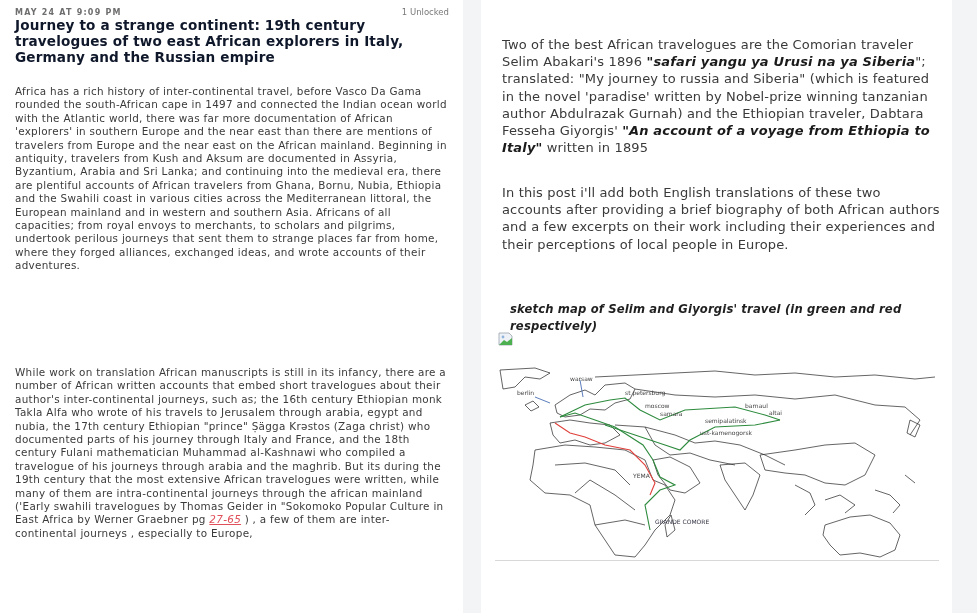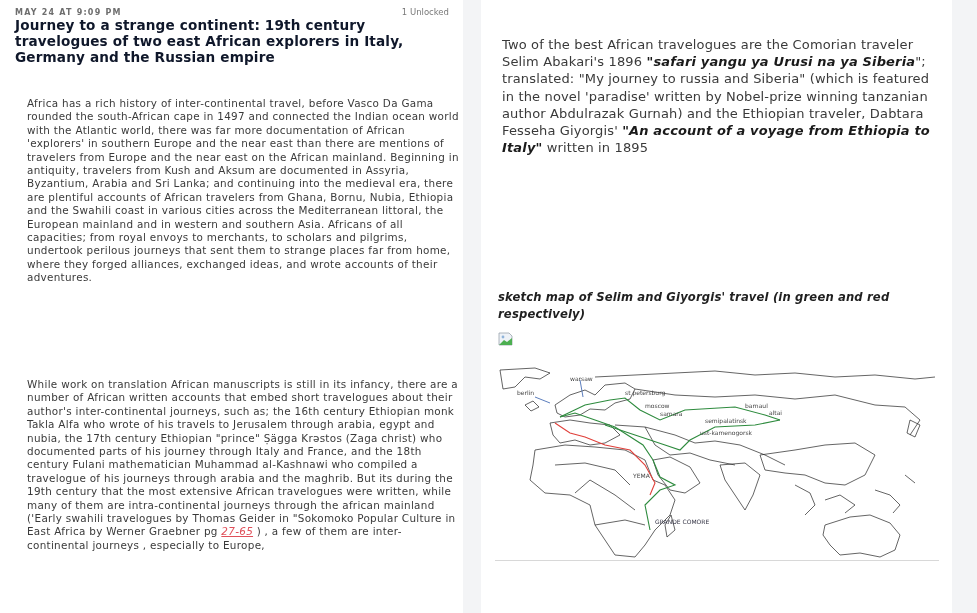--- a/index.html
+++ b/index.html
@@ -26,38 +26,38 @@
     .meta-unlocked { font-size: 8.5px; color: #7a7a7a; }
 
     .title {
       position: absolute; left: 15px; width: 430px; top: 17px;
       font-size: 13.6px; font-weight: bold; line-height: 16.2px;
       color: #0f172a; margin: 0; letter-spacing: 0.15px;
     }
     .body-text {
       position: absolute; left: 15px; width: 432px;
       font-size: 10.4px; line-height: 13.4px; color: #3a3a3a;
-      margin: 12px; letter-spacing: 0.3px;
+      margin: 0; letter-spacing: 0.3px;
     }
     #para-1 { top: 85px; }
     #para-2 { top: 366px; }
     .ref-link { color: #e0505a; text-decoration: underline; font-style: italic; }
 
     .r-text {
       position: absolute; left: 9px; width: 440px;
       font-size: 13px; line-height: 17.2px; color: #3a3a3a; margin: 12px;
       letter-spacing: 0.15px;
     }
     #r-para-1 { top: 24px; }
     #r-para-2 { top: 172px; }
     .bi { font-weight: bold; font-style: italic; color: #1a1a1a; }
     .caption {
       position: absolute; left: 17px; width: 440px; top: 289px;
       font-size: 11.6px; line-height: 17.2px; font-weight: bold; font-style: italic;
-      color: #1f1f1f; margin: 0; letter-spacing: 0.15px;
+      color: #1f1f1f; margin: 12px; letter-spacing: 0.15px;
     }
     .broken-img {
       position: absolute; left: 17px; top: 331px; width: 16px; height: 14px;
     }
     .map {
       position: absolute; left: 14px; top: 365px; width: 444px; height: 196px;
       background: #fff;
     }
     .map svg { width: 100%; height: 100%; }
     .map-baseline {
@@ -73,20 +73,21 @@
     <span class="meta-unlocked">1 Unlocked</span>
   </div>
   <h1 class="title">Journey to a strange continent: 19th century travelogues of two east African explorers in Italy, Germany and the Russian empire</h1>
   <p id="para-1" class="body-text">Africa has a rich history of inter-continental travel, before Vasco Da Gama rounded the south-African cape in 1497 and connected the Indian ocean world with the Atlantic world, there was far more documentation of African 'explorers' in southern Europe and the near east than there are mentions of travelers from Europe and the near east on the African mainland. Beginning in antiquity, travelers from Kush and Aksum are documented in Assyria, Byzantium, Arabia and Sri Lanka; and continuing into the medieval era, there are plentiful accounts of African travelers from Ghana, Bornu, Nubia, Ethiopia and the Swahili coast in various cities across the Mediterranean littoral, the European mainland and in western and southern Asia. Africans of all capacities; from royal envoys to merchants, to scholars and pilgrims, undertook perilous journeys that sent them to strange places far from home, where they forged alliances, exchanged ideas, and wrote accounts of their adventures.</p>
   <p id="para-2" class="body-text"><span>While work on translation African manuscripts is still in its infancy, there are a number of African written accounts that embed short travelogues about their author's inter-continental journeys, such as;  the 16th century Ethiopian monk Takla Alfa who wrote of his travels to Jerusalem through arabia, egypt and nubia, the 17th century Ethiopian "prince" Ṣägga Krǝstos (Zaga christ) who documented parts of his journey through Italy and France, and the 18th century Fulani mathematician Muhammad al-Kashnawi who compiled a travelogue of his journeys through arabia and the maghrib. But its during the 19th century that the most extensive African travelogues were written, while many of them are intra-continental journeys through the african mainland ('Early swahili travelogues by Thomas Geider in "Sokomoko Popular Culture in East Africa by Werner Graebner pg </span><a class="ref-link">27-65</a><span> ) , a few of them are inter-continental journeys  , especially to Europe,</span></p>
 </div>
 
 <div id="right-panel" class="panel">
   <p id="r-para-1" class="r-text"><span>Two of the best African travelogues are the Comorian traveler  Selim Abakari's 1896 </span><span class="bi">"safari yangu ya Urusi na ya Siberia</span><span>"; translated: "My journey to russia and Siberia" (which is featured in the novel 'paradise' written by Nobel-prize winning tanzanian author Abdulrazak Gurnah) and the Ethiopian traveler, Dabtara Fesseha Giyorgis' </span><span class="bi">"An account of a voyage from Ethiopia to Italy"</span><span> written in 1895</span></p>
 
+  <p id="r-para-2" class="r-text">In this post i'll add both English translations of these two accounts after providing a brief biography of both African authors and a few excerpts on their work including their experiences and their perceptions of local people in Europe.</p>
 
   <p class="caption">sketch map of Selim and Giyorgis' travel  (in green and red respectively)</p>
 
   <div class="broken-img">
     <svg viewBox="0 0 16 14" width="16" height="14">
       <path d="M1 1 H11 L14 4 V13 H1 Z" fill="#eef2f7" stroke="#9aa3ad" stroke-width="0.8"></path>
       <path d="M1 13 L6 8 L9 10 L14 6 V13 Z" fill="#4caf50"></path>
       <circle cx="5" cy="5" r="1.4" fill="#8fb3d9"></circle>
     </svg>
   </div>

